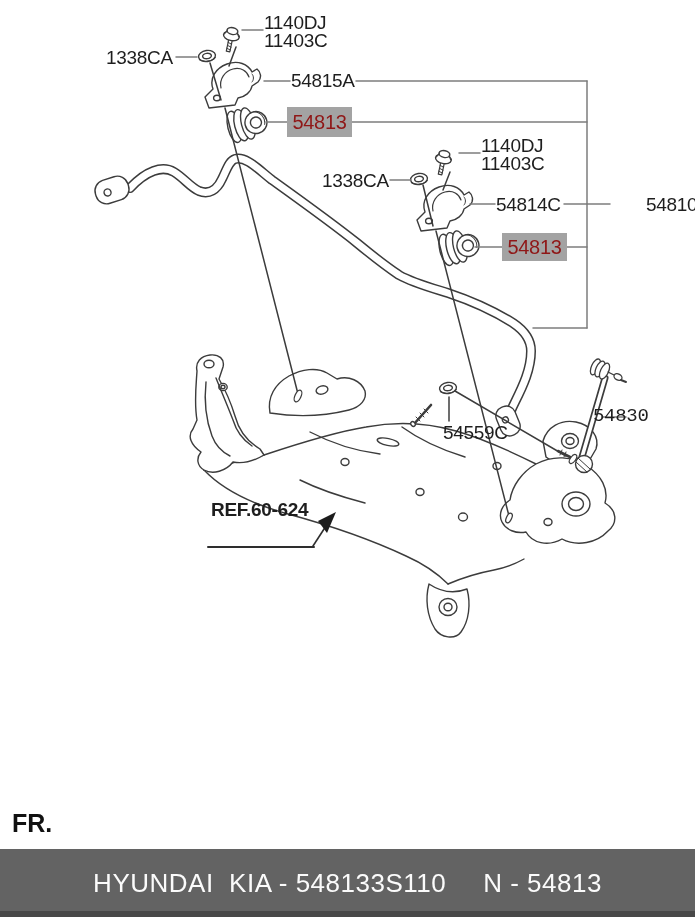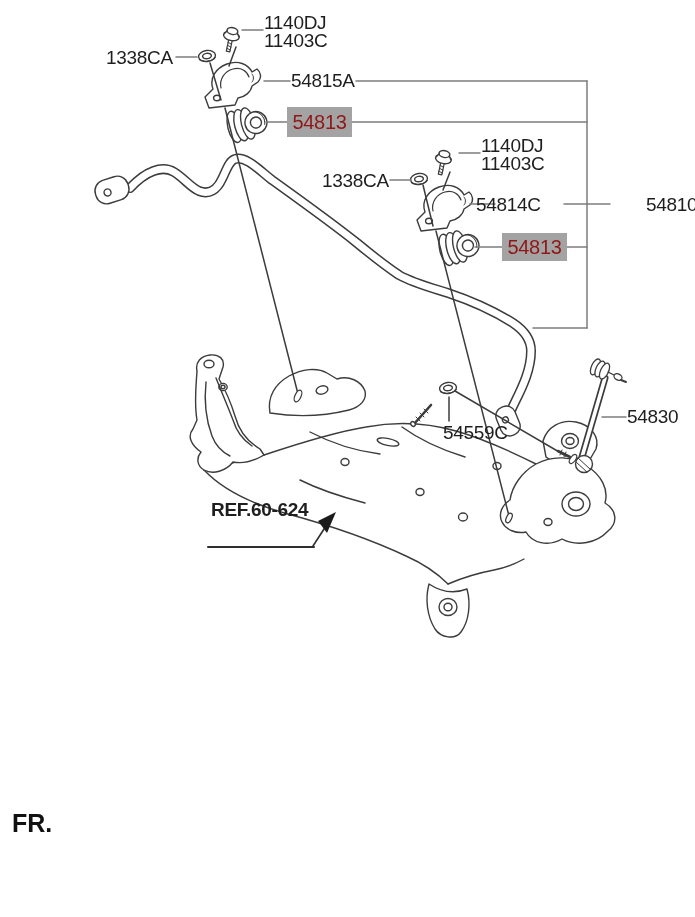--- a/index.html
+++ b/index.html
@@ -195,27 +195,32 @@
   <div class="part-label" style="left:106px;top:48px;">1338CA</div>
   <div class="part-label" style="left:291px;top:71px;">54815A</div>
 
   <div class="part-highlight" style="left:287px;top:107px;width:65px;height:30px;">
     <span>54813</span>
   </div>
 
   <div class="part-label" style="left:481px;top:136px;">1140DJ</div>
   <div class="part-label" style="left:481px;top:154px;">11403C</div>
   <div class="part-label" style="left:322px;top:171px;">1338CA</div>
-  <div class="part-label" style="left:476px;top:195px;">54814C</div>
+  <div class="part-label" style="left:496px;top:195px;">54814C</div>
   <div class="part-label" style="left:646px;top:195px;">54810</div>
 
   <div class="part-highlight" style="left:502px;top:233px;width:65px;height:28px;">
     <span>54813</span>
   </div>
 
-  <div class="part-label" style="left:627px;top:407px;">54830</div>
+  <div class="part-label" style="left:593px;top:407px;font-family:Liberation Mono, monospace;">54830</div>
   <div class="part-label" style="left:414px;top:423px;margin-left:29px;">54559C</div>
   <div class="part-label bold" style="left:211px;top:500px;">REF.60-624</div>
 
   <div id="fr-label">FR.</div>
 
+  <div id="footer-bar">
+    <span class="ft" id="footer-left">HYUNDAI  KIA - 548133S110</span>
+    <span class="ft" id="footer-right">N - 54813</span>
+    <div id="footer-strip"></div>
+  </div>
 
 </div>
 
 </body></html>

